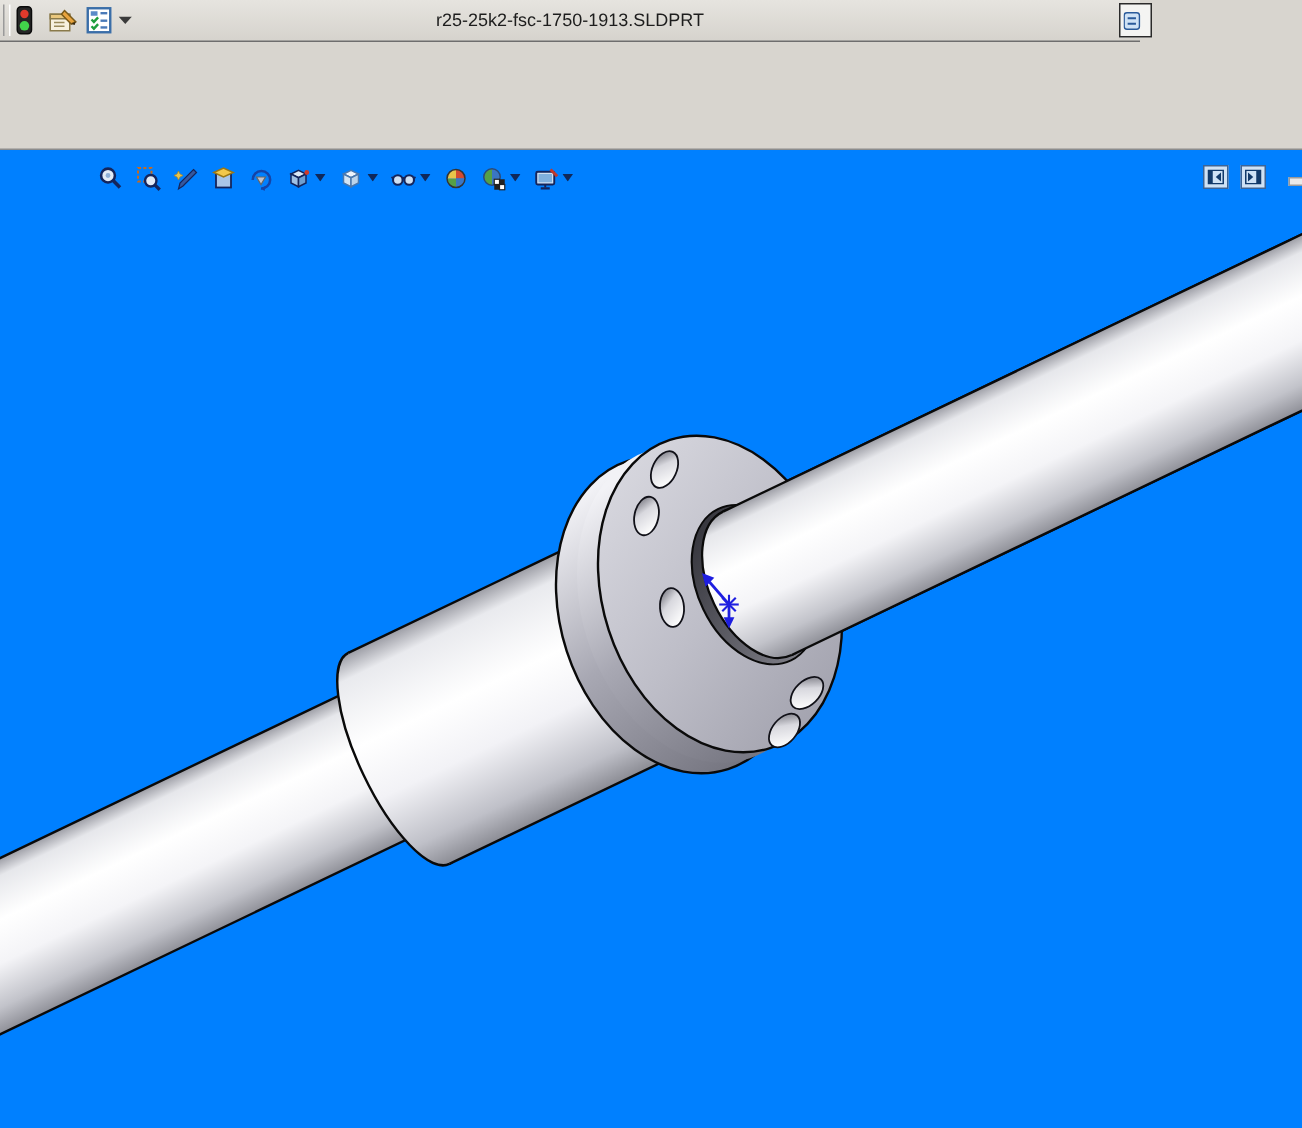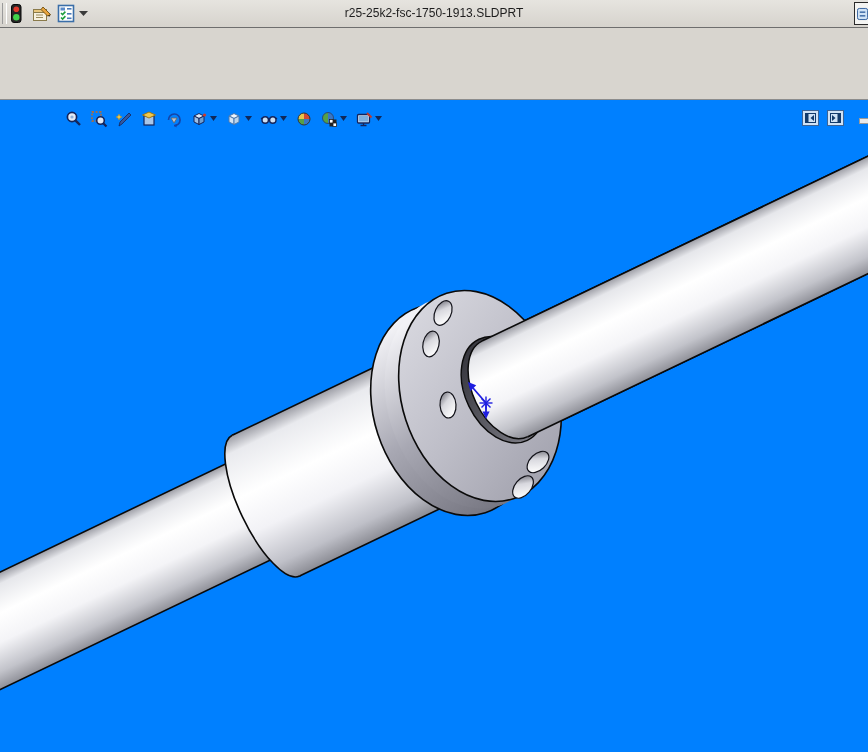--- a/index.html
+++ b/index.html
@@ -2,21 +2,21 @@
 <html><head>
 <meta charset="utf-8">
 <style>
   html,body{margin:0;padding:0;}
   body{
     width:868px;height:752px;overflow:hidden;position:relative;
     font-family:"Liberation Sans", sans-serif;background:#d8d5cf;
   }
   
   .titlebar{
-    position:absolute;left:0;top:0;width:868px;height:28px;
+    position:absolute;left:0;top:0;width:760px;height:28px;
     background:linear-gradient(#e6e4df,#d6d3cd);
     border-bottom:1px solid #6e6e6e;box-sizing:border-box;
   }
   .titlebar-grip{
     position:absolute;left:2px;top:3px;height:21px;width:3px;
     border-left:1px solid #9a9a9a;border-right:1px solid #ffffff;
   }
   .tb-btn{
     position:absolute;top:2px;width:24px;height:24px;border:none;background:transparent;
     padding:0;display:flex;align-items:center;justify-content:center;cursor:default;

